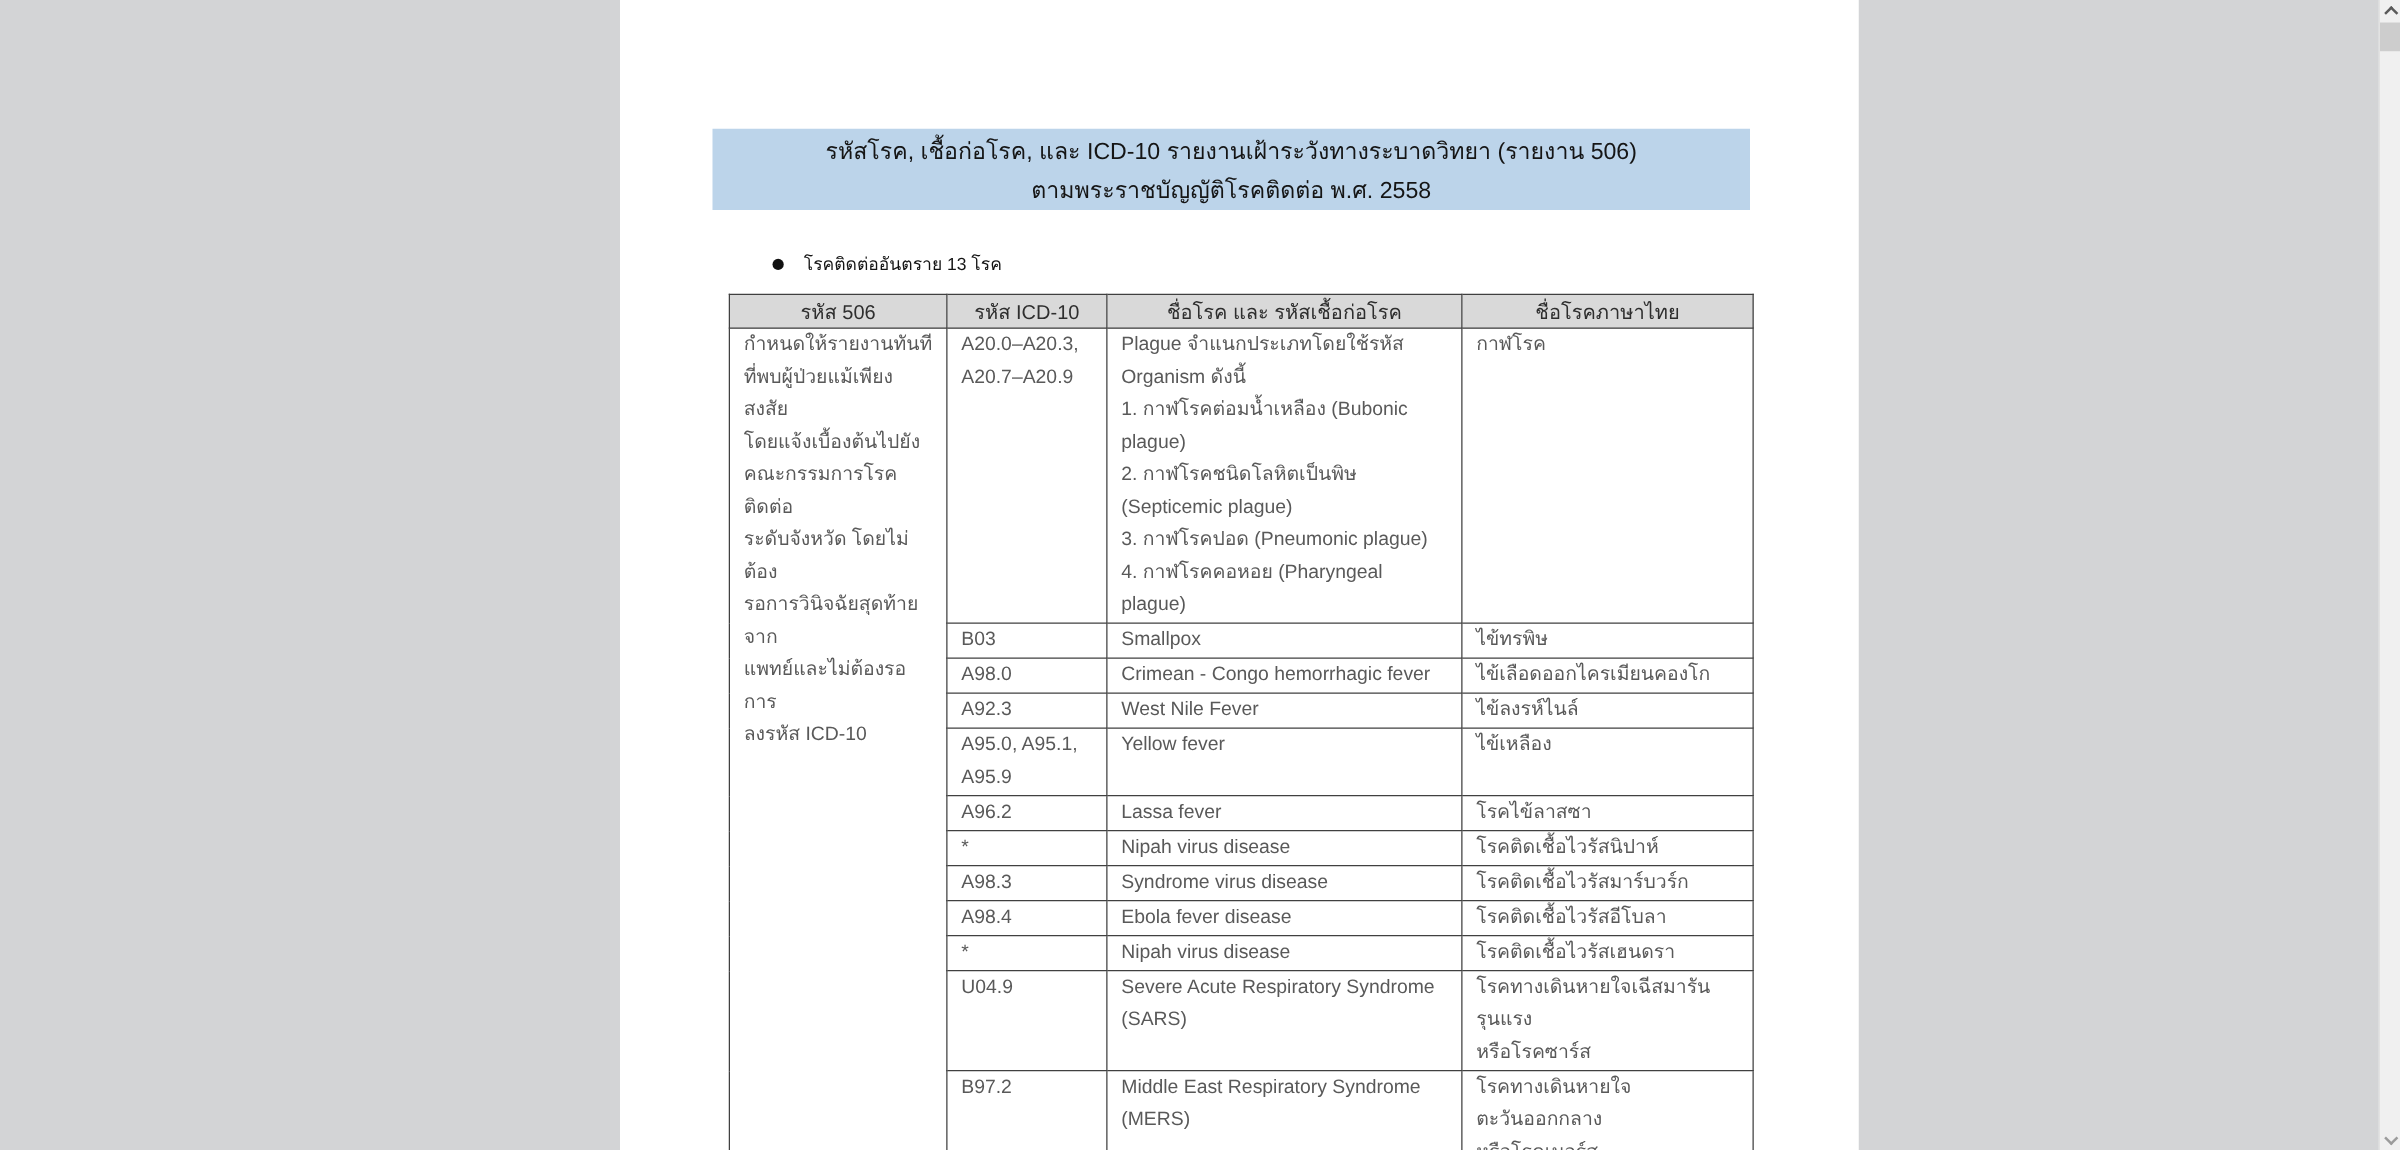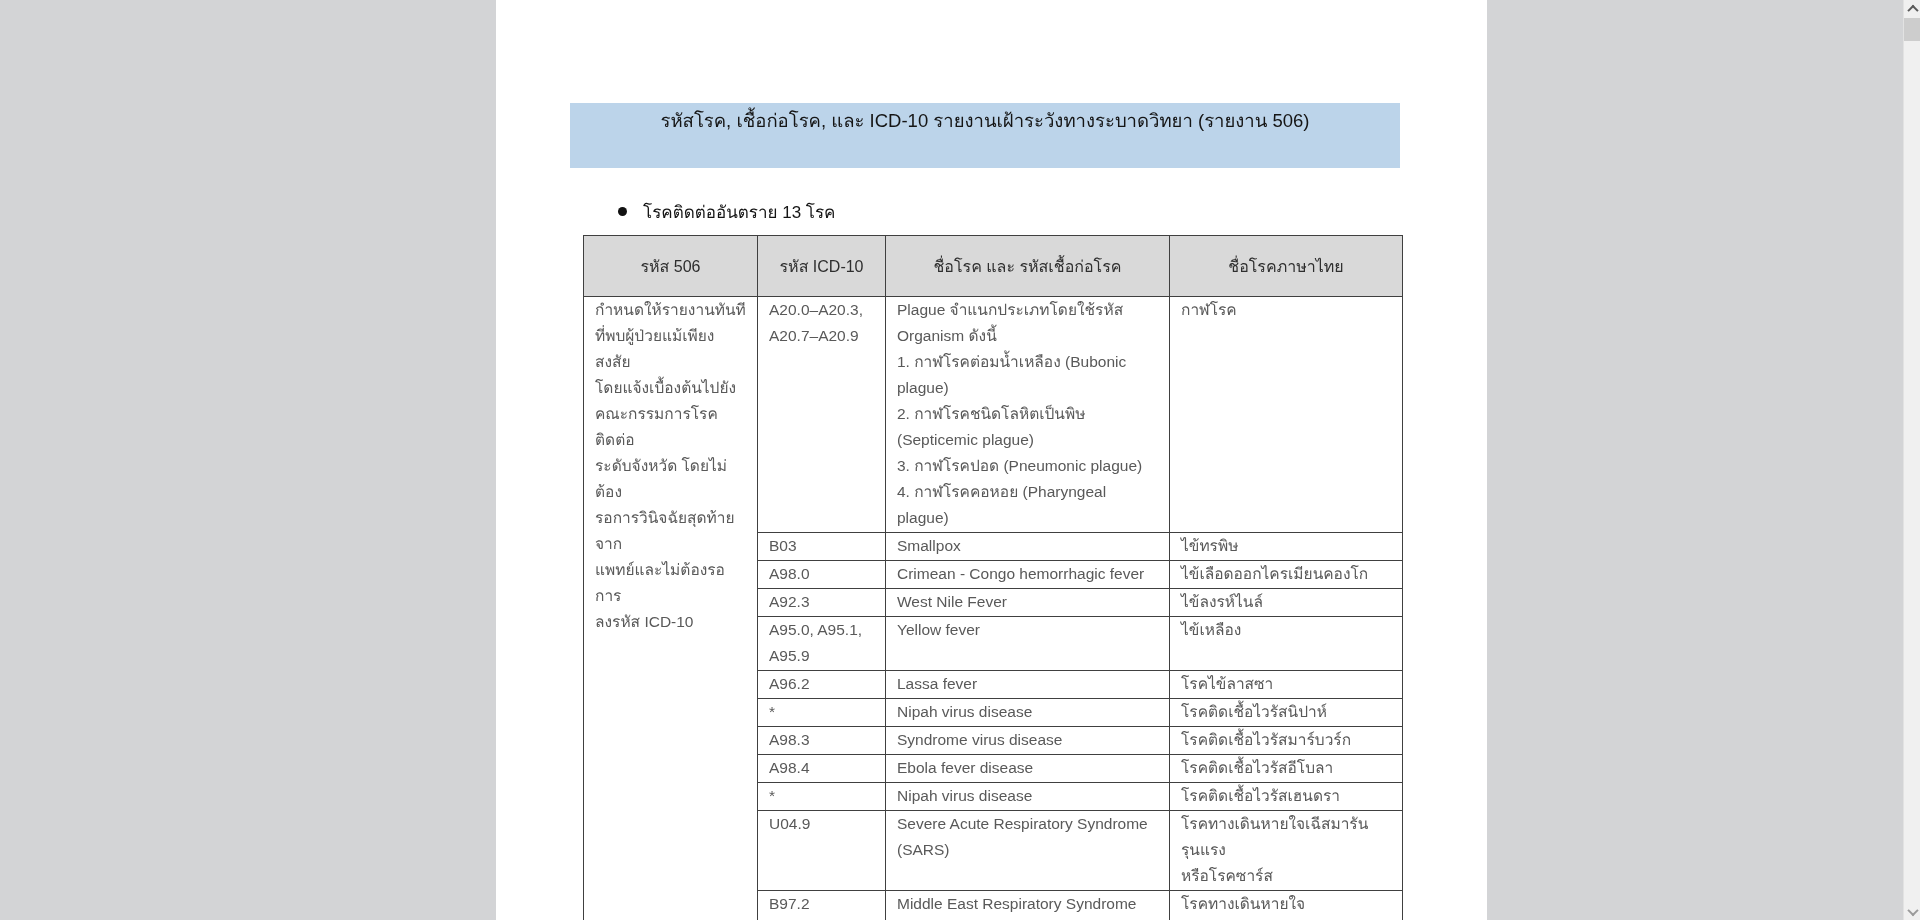--- a/index.html
+++ b/index.html
@@ -12,30 +12,30 @@
     position:absolute;left:456px;top:0;width:991px;height:920px;
     background:#ffffff;overflow:hidden;margin-left:40px;
   }
   .title-box{
     position:absolute;left:74px;top:103px;width:830px;height:65px;
     background:#bcd4ea;color:#151515;text-align:center;
     font-size:18.5px;line-height:31px;padding-top:2px;box-sizing:border-box;
   }
   .bullet-row{
     position:absolute;left:122px;top:197px;height:28px;
-    display:flex;align-items:center;color:#141414;font-size:17px;
+    display:flex;align-items:center;color:#141414;font-size:14px;
   }
   .bullet-dot{width:9px;height:9px;border-radius:50%;background:#111;margin-right:16px;flex:none;}
   table.disease{
     position:absolute;left:87px;top:235px;width:819px;
     border-collapse:collapse;table-layout:fixed;
   }
   table.disease th{
     background:#d9d9d9;border:1px solid #404040;font-weight:normal;
-    font-size:16px;color:#2e2e2e;height:26px;padding:17px;
+    font-size:16px;color:#2e2e2e;height:26px;padding:0;
   }
   table.disease td{
     border:1px solid #404040;font-size:15.5px;color:#595959;
     vertical-align:top;padding:0 8px 1px 11px;line-height:26px;
     white-space:pre-line;overflow:hidden;
   }
   td.note-cell{color:#4d4d4d;}
   .scrollbar{
     position:absolute;right:0;top:0;width:17px;height:920px;background:#f0f0f0;
     border-left:1px solid #e2e2e2;box-sizing:border-box;
@@ -48,20 +48,21 @@
   .chev-down{border-color:#9b9b9b;transform:rotate(225deg) translate(1px,1px);}
   .sb-thumb{position:absolute;left:0;top:18px;width:17px;height:23px;background:#cdcdcd;}
 </style>
 </head>
 <body>
 
 <div class="page">
 
   <div class="title-box">
     <div>รหัสโรค, เชื้อก่อโรค, และ ICD-10 รายงานเฝ้าระวังทางระบาดวิทยา (รายงาน 506)</div>
+    <div>ตามพระราชบัญญัติโรคติดต่อ พ.ศ. 2558</div>
   </div>
 
   <div class="bullet-row">
     <span class="bullet-dot"></span>
     <span>โรคติดต่ออันตราย 13 โรค</span>
   </div>
 
   <table class="disease">
     <colgroup>
       <col style="width:174px">

